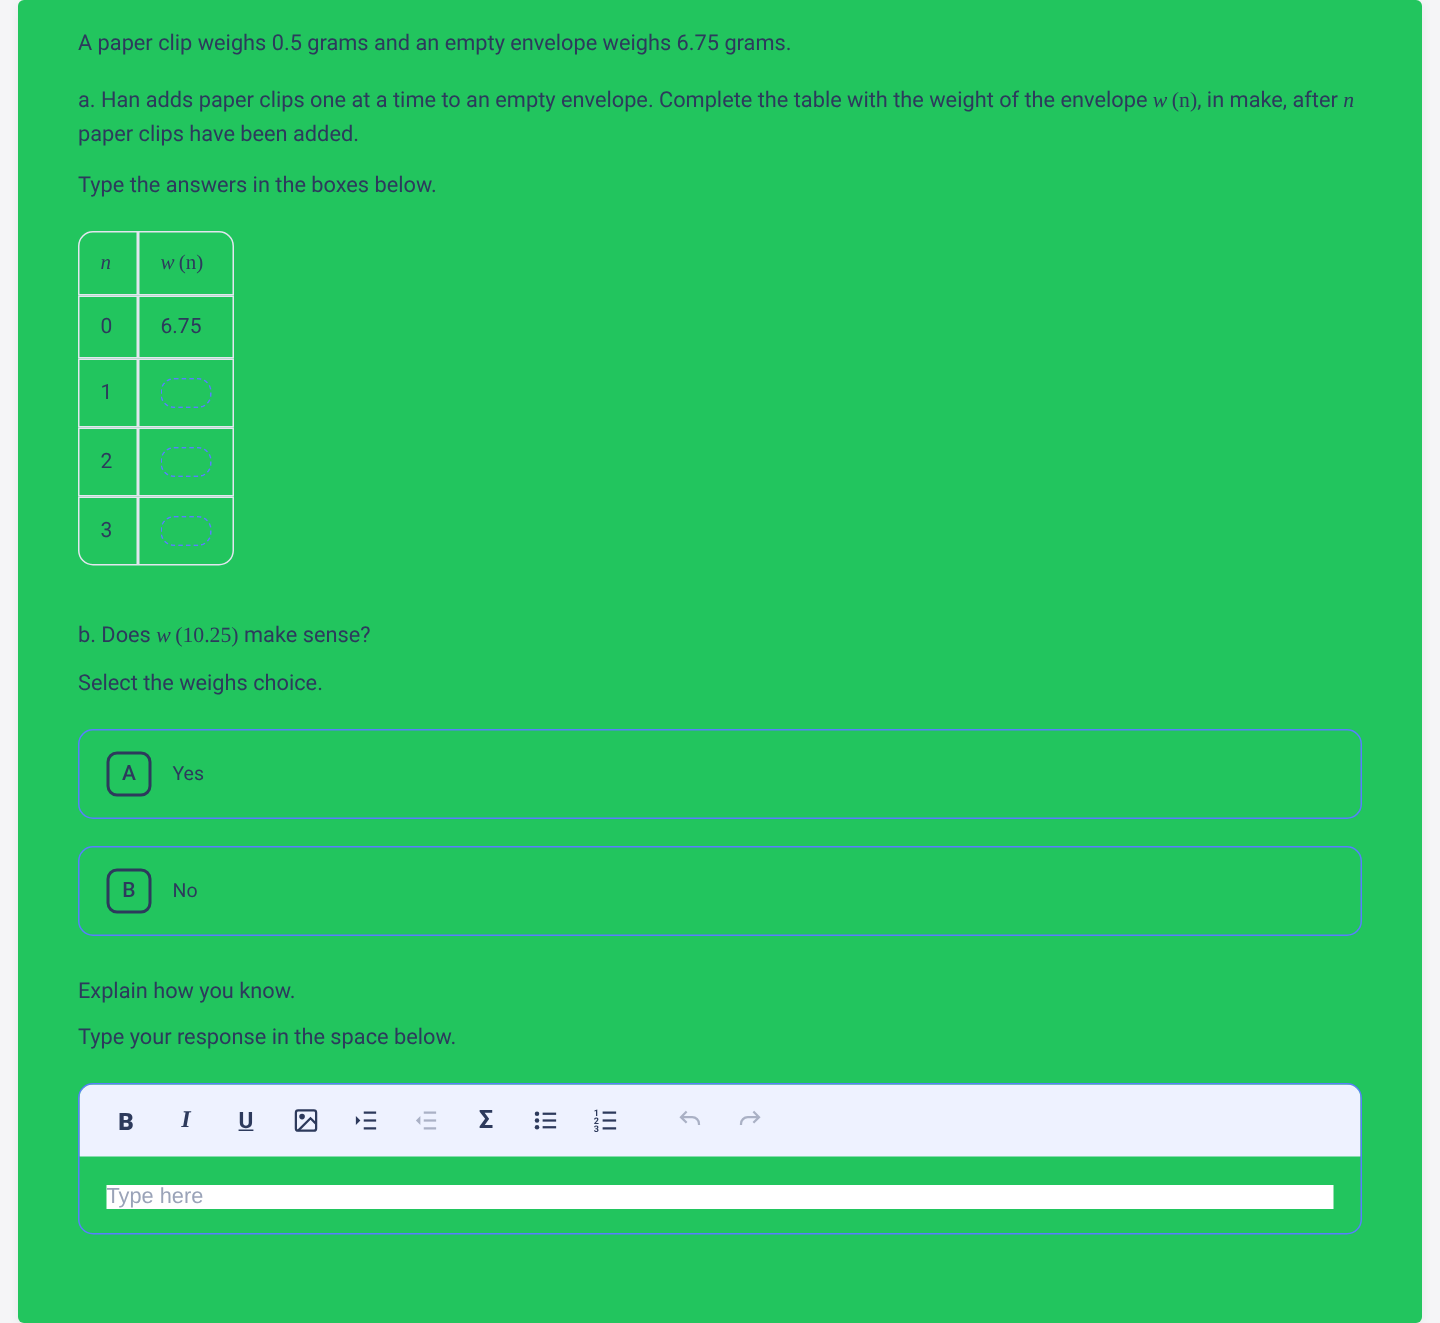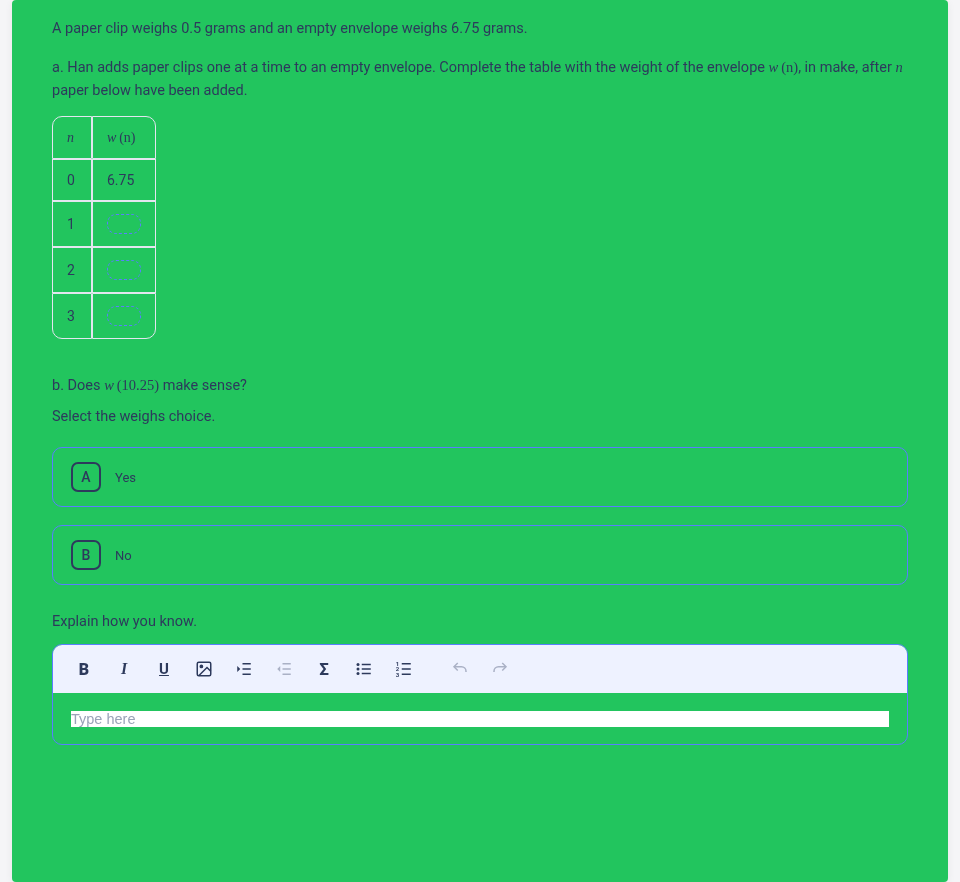--- a/index.html
+++ b/index.html
@@ -36,23 +36,24 @@
 </style>
 </head>
 <body>
 
 <div class="page">
 
   <p class="intro">A paper clip weighs 0.5 grams and an empty envelope weighs 6.75 grams.</p>
 
   <p class="part-a">
     <span>a.</span>
-    <span>Han adds paper clips one at a time to an empty envelope. Complete the table with the weight of the envelope </span><span class="mathit">w</span> <span class="mathser">(n)</span><span>, in make, after </span><span class="mathit">n</span><span> paper below have been added.</span>
+    <span>Han adds paper clips one at a time to an empty envelope. Complete the table with the weight of the envelope </span><span class="mathit">w</span> <span class="mathser">(n)</span><span>, in make, after </span><span class="mathit">n</span><span> paper clips have been added.</span>
   </p>
 
+  <p class="instr">Type the answers in the boxes below.</p>
 
   <table class="table">
     <tbody>
         <tr>
       <th><span class="mathit">n</span></th>
       <th><span class="mathit">w</span> <span class="mathser">(n)</span></th>
     </tr>
     <tr>
       <td>0</td>
       <td>6.75</td>
@@ -82,20 +83,21 @@
   <div class="choice">
     <div class="letter-box">A</div>
     <div class="choice-label">Yes</div>
   </div>
   <div class="choice">
     <div class="letter-box">B</div>
     <div class="choice-label">No</div>
   </div>
 
   <p class="explain">Explain how you know.</p>
+  <p class="resp-instr">Type your response in the space below.</p>
 
   <div class="editor">
     <div class="toolbar">
       <div class="tbtn" style="font-weight:900;font-size:16px">B</div>
       <div class="tbtn" style="font-style:italic;font-weight:700;font-size:16px;font-family:serif">I</div>
       <div class="tbtn" style="text-decoration:underline;font-weight:700;font-size:15px">U</div>
       <div class="tbtn">
         <svg width="18" height="18" viewBox="0 0 24 24" fill="none" stroke="#2d3a5c" stroke-width="2">
             <rect x="3" y="3" width="18" height="18" rx="2"></rect>
             <circle cx="8.5" cy="8.5" r="1.5" fill="#2d3a5c"></circle>

